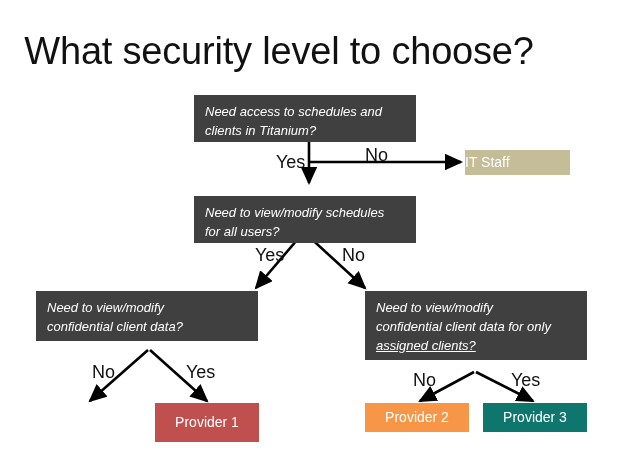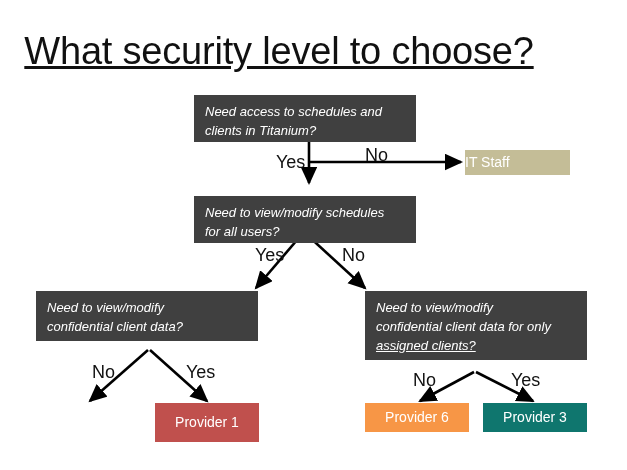--- a/index.html
+++ b/index.html
@@ -22,21 +22,20 @@
     left: 0;
     top: 28px;
     width: 558px;
     text-align: center;
     font-size: 38px;
     font-weight: 400;
     color: #111111;
     letter-spacing: -0.2px;
     line-height: 46px;
     white-space: nowrap;
-    text-decoration: underline;
   }
 
   
   .node {
     position: absolute;
     box-sizing: border-box;
     color: #ffffff;
     font-size: 13px;
     line-height: 19px;
     font-weight: 400;
@@ -122,21 +121,21 @@
 for all users?</div>
 
   <div class="node green" style="left:36px; top:291px; width:222px; height:50px;">Need to view/modify
 confidential client data?</div>
 
   <div class="node green" style="left:365px; top:291px; width:222px; height:69px;"><span>Need to view/modify</span><br><span>confidential client data for only</span><br><span class="underlined">assigned clients?</span></div>
 
 
   <div class="node red result" style="left:155px; top:403px; width:104px; height:39px;">Provider 1</div>
 
-  <div class="node orange result" style="left:365px; top:403px; width:104px; height:29px;">Provider 6</div>
+  <div class="node orange result" style="left:365px; top:403px; width:104px; height:29px;">Provider 2</div>
 
   <div class="node blue result" style="left:483px; top:403px; width:104px; height:29px;">Provider 3</div>
 
   <div class="edge-label" style="left:276px; top:155px;">Yes</div>
 
   <div class="edge-label" style="left:365px; top:148px;">No</div>
 
   <div class="edge-label" style="left:255px; top:248px;">Yes</div>
 
   <div class="edge-label" style="left:342px; top:248px;">No</div>

